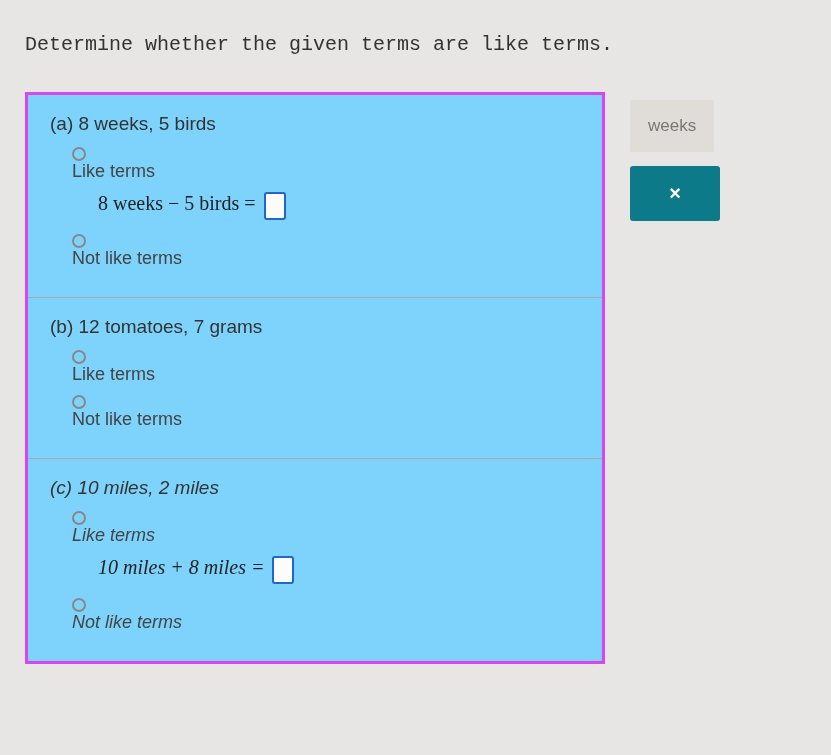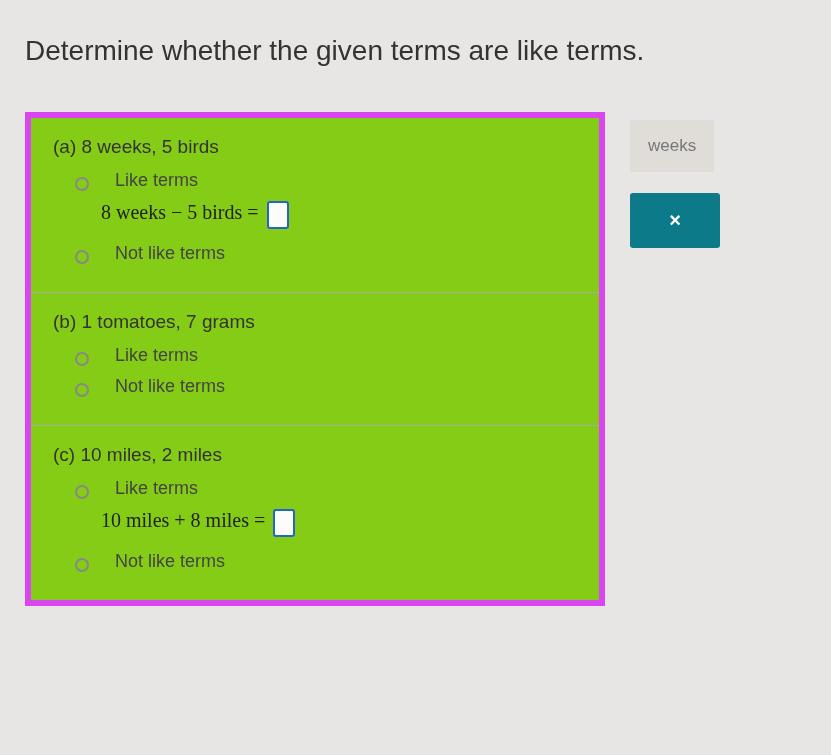--- a/index.html
+++ b/index.html
@@ -10,55 +10,58 @@
     body {
       font-family: Arial, sans-serif;
       background: #e8e6e4;
       padding: 30px 25px;
       color: #2a2a2a;
       width: 831px;
       height: 755px;
       overflow: hidden;
     }
     .instructions {
-      font-size: 28px;
+      font-size: 20px;
       line-height: 1.5;
-      margin-bottom: 40px;
+      margin-bottom: 32px;
       color: #333;
+      font-family: Liberation Mono, monospace;
     }
     .content-wrapper {
       display: flex;
       gap: 25px;
     }
     .questions-box {
-      background: #84cc16;
-      border: 6px solid #d946ef;
+      background: #7dd3fc;
+      border: 3px solid #d946ef;
       flex: 1;
       max-width: 580px;
     }
     .question {
       border-bottom: 1px solid #aaa;
       padding: 18px 22px;
     }
     .question:last-child {
       border-bottom: none;
+      font-style: italic;
     }
     .q-title {
       font-size: 19px;
       color: #333;
       margin-bottom: 12px;
     }
     .option-row {
       display: flex;
-      align-items: flex-end;
-      gap: 26px;
+      align-items: flex-start;
+      gap: 0;
       margin-left: 22px;
       margin-bottom: 10px;
       font-size: 18px;
       color: #444;
+      flex-direction: column;
     }
     .radio {
       width: 14px;
       height: 14px;
       border: 2px solid #888;
       border-radius: 50%;
       display: inline-block;
       flex-shrink: 0;
     }
     .expr-row {
@@ -75,21 +78,21 @@
       width: 22px;
       height: 28px;
       border: 2px solid #2266cc;
       border-radius: 3px;
       display: inline-block;
       background: #fcfcfa;
     }
     .side-panel {
       display: flex;
       flex-direction: column;
-      gap: 9px;
+      gap: 2px;
       padding-top: 8px;
     }
     .unit-row {
       display: flex;
       gap: 18px;
     }
     .unit-btn {
       background: #e0ddd9;
       padding: 16px 18px;
       font-size: 17px;
@@ -139,21 +142,21 @@
       </div>
       <div class="option-row">
         <span class="radio"></span>
         <span>Not like terms</span>
       </div>
     </div>
 
     <div class="question">
       <div class="q-title">
         <span>(b)</span>
-        <span>1 tomatoes, 7 grams</span>
+        <span>12 tomatoes, 7 grams</span>
       </div>
       <div class="option-row">
         <span class="radio"></span>
         <span>Like terms</span>
       </div>
       <div class="option-row">
         <span class="radio"></span>
         <span>Not like terms</span>
       </div>
     </div>

